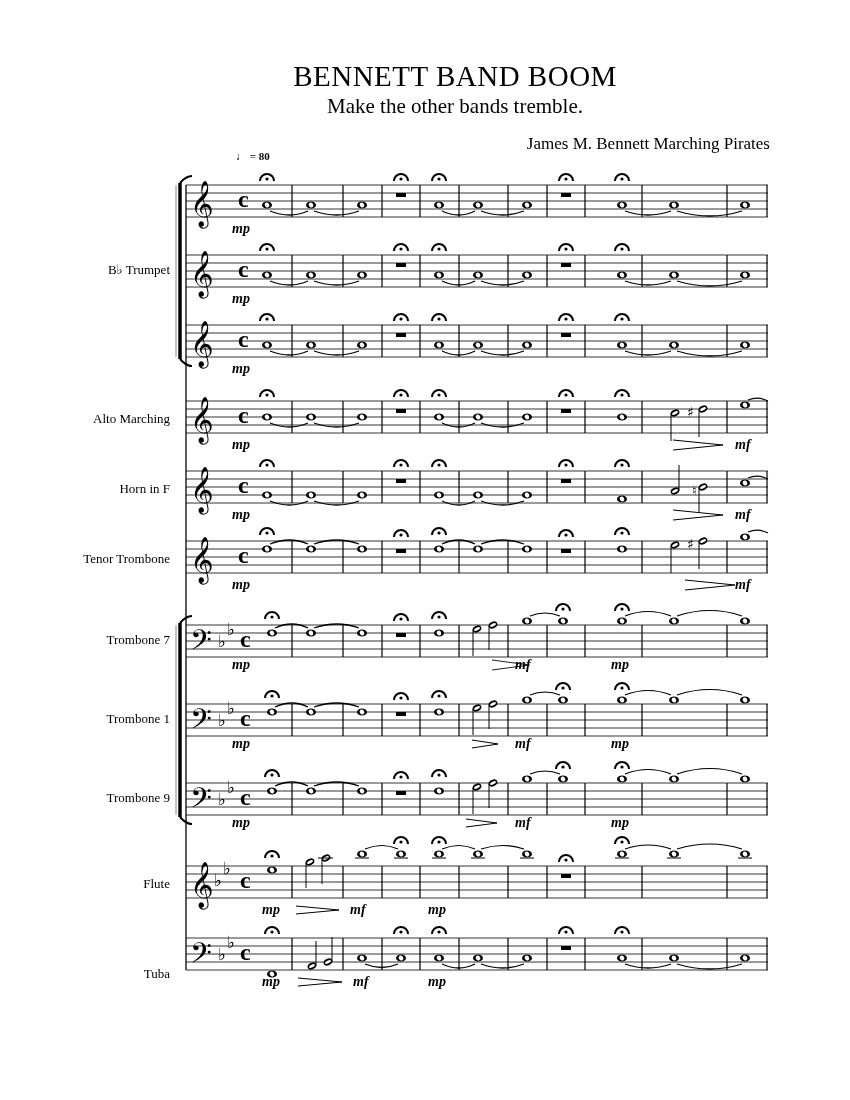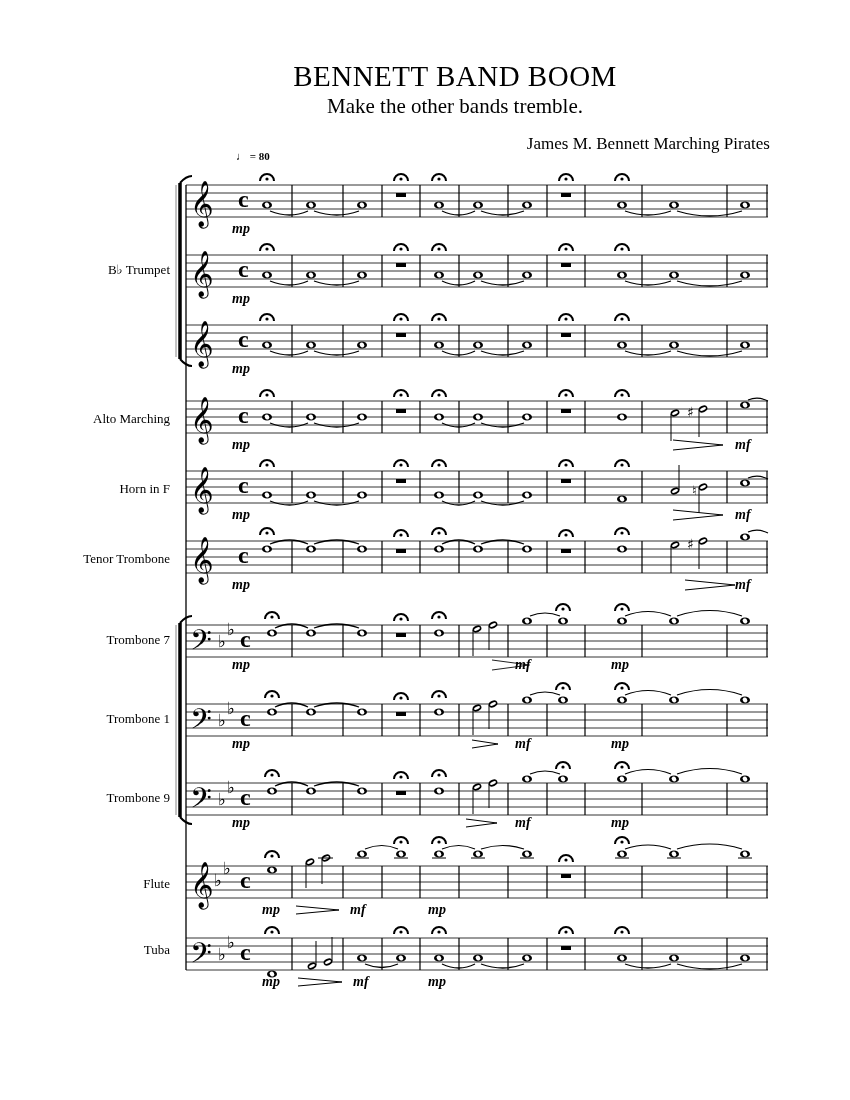--- a/index.html
+++ b/index.html
@@ -23,21 +23,21 @@
 </div>
 
 <div class="instr" style="top:262px">B♭ Trumpet</div>
 <div class="instr" style="top:411px">Alto Marching</div>
 <div class="instr" style="top:481px">Horn in F</div>
 <div class="instr" style="top:551px">Tenor Trombone</div>
 <div class="instr" style="top:632px">Trombone 7</div>
 <div class="instr" style="top:711px">Trombone 1</div>
 <div class="instr" style="top:790px">Trombone 9</div>
 <div class="instr" style="top:876px">Flute</div>
-<div class="instr" style="top:942px">Tuba</div>
+<div class="instr" style="top:966px">Tuba</div>
 
 <svg class="score" width="850" height="1100" viewBox="0 0 850 1100">
   <defs>
     <g id="staff">
       <line x1="186" y1="0" x2="768" y2="0" stroke="#000" stroke-width="0.8"></line>
       <line x1="186" y1="8" x2="768" y2="8" stroke="#000" stroke-width="0.8"></line>
       <line x1="186" y1="16" x2="768" y2="16" stroke="#000" stroke-width="0.8"></line>
       <line x1="186" y1="24" x2="768" y2="24" stroke="#000" stroke-width="0.8"></line>
       <line x1="186" y1="32" x2="768" y2="32" stroke="#000" stroke-width="0.8"></line>
       <g stroke="#000" stroke-width="1.2">

